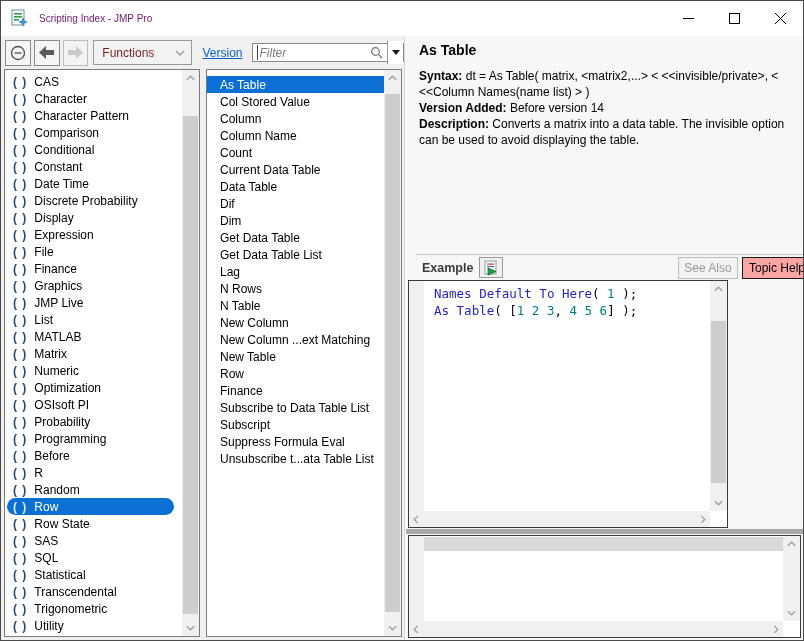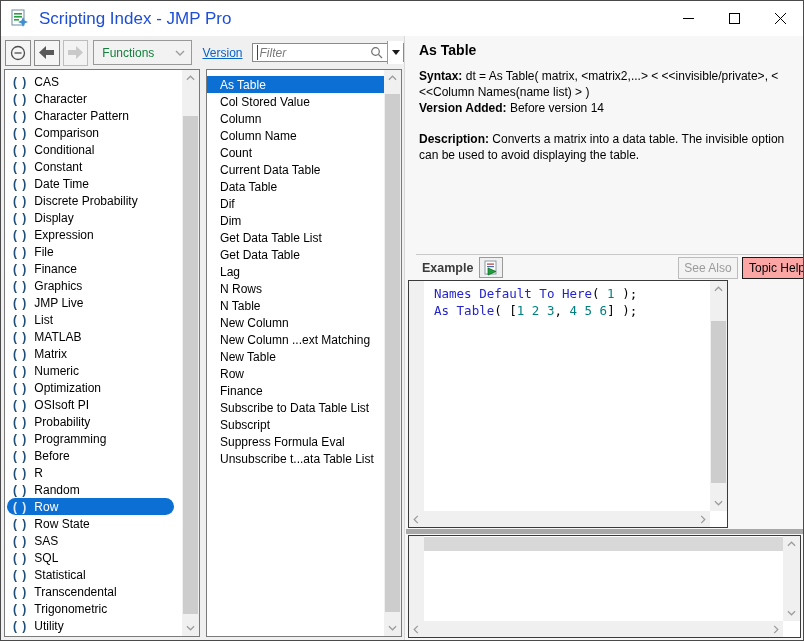--- a/index.html
+++ b/index.html
@@ -2,31 +2,31 @@
 <html style="--accent: #0c6fd4; --link: #0a63c9; --keyword: #2424cc; --number: #008080; --paren: #1f4e79;"><head>
 <meta charset="utf-8">
 <style>
   * { margin:0; padding:0; box-sizing:border-box; }
   html,body { width:804px; height:641px; font-family:"Liberation Sans", sans-serif; }
   .window { position:relative; width:804px; height:641px; background:#f0f0f0; border:1px solid #4a4a4a; overflow:hidden; }
 
   
   .titlebar { position:absolute; left:0; top:0; width:100%; height:35px; background:#ffffff; display:flex; align-items:center; }
   .app-icon { width:20px; height:20px; margin:0 10px 0 8px; flex:0 0 auto; }
-  .title-text { font-size:17px; color:#1d4ed8; }
+  .title-text { font-size:10px; color:#701a75; }
   .win-controls { position:absolute; right:0; top:0; height:35px; display:flex; }
   .win-btn { width:46px; height:35px; display:flex; align-items:center; justify-content:center; }
 
   
   .left-col { position:absolute; left:0; top:35px; width:403px; height:604px; background:#f0f0f0; }
   .toolbar { position:absolute; left:0; top:0; width:100%; height:33px; display:flex; align-items:center; }
   .tb-btn { width:26px; height:26px; margin-left:3px; background:#f5f5f5; border:1px solid #8a8a8a; display:flex; align-items:center; justify-content:center; }
   .tb-btn.first { margin-left:4px; }
   .tb-btn.disabled { border-color:#bdbdbd; background:#f3f3f3; }
-  .combo { width:100px; height:25px; margin-left:5px; background:#f2f2f2; border:1px solid #999999; display:flex; align-items:center; font-size:12px; color:#15803d; padding:0 6px 0 8px; }
+  .combo { width:100px; height:25px; margin-left:5px; background:#f2f2f2; border:1px solid #999999; display:flex; align-items:center; font-size:12px; color:#7f1d1d; padding:0 6px 0 8px; }
   .combo .combo-label { flex:1; }
   .version-link { margin-left:10px; font-size:12px; color:var(--link,#0a63c9); text-decoration:underline; cursor:pointer; }
   .filterbox { position:relative; width:154px; height:19px; margin-left:9px; background:#ffffff; border:1px solid #8a8a8a; display:flex; align-items:center; }
   .caret { width:1px; height:15px; background:#444; margin-left:4px; }
   .filter-placeholder { font-size:12px; font-style:italic; color:#7a7a7a; margin-left:2px; flex:1; }
   .filter-divider { width:1px; height:23px; background:#9a9a9a; }
   .filter-drop { width:15px; height:23px; display:flex; align-items:center; justify-content:center; background:#fff; }
 
   
   .panel { position:absolute; top:33px; height:568px; background:#ffffff; border:1px solid #7a7a7a; }
@@ -48,21 +48,21 @@
   .vscroll .thumb { position:absolute; left:1px; right:1px; background:#cdcdcd; }
   .hscroll { position:absolute; left:0; right:0; bottom:0; height:16px; background:#f0f0f0; display:flex; align-items:center; justify-content:space-between; padding:0 4px; }
   .chev { stroke:#9d9d9d; stroke-width:1.4; fill:none; }
 
   
   .right-col { position:absolute; left:403px; top:35px; width:400px; height:604px; background:#f7f7f7; border-left:1px solid #d9d9d9; }
   .detail { position:absolute; left:0; top:0; width:100%; height:218px; padding:6px 18px 0 14px; }
   .detail-title { font-size:14px; font-weight:bold; color:#000; margin-bottom:10px; }
   .detail p { font-size:12px; line-height:16px; color:#000; }
   .detail p b { font-weight:bold; }
-  .detail .desc { margin-top:15px; }
+  .detail .desc { }
 
   .example-header { position:absolute; left:11px; top:218px; width:100%; height:26px; border-top:1px solid #c8c8c8; display:flex; align-items:center; padding:0 3px 0 6px; }
   .ex-label { font-size:12.5px; font-weight:bold; color:#3b3b3b; margin-right:6px; }
   .run-btn { width:24px; height:21px; background:#f0f0f0; border:1px solid #9a9a9a; display:flex; align-items:center; justify-content:center; }
   .ex-spacer { flex:1; }
   .btn { height:22px; font-size:12px; font-family:"Liberation Sans",sans-serif; display:flex; align-items:center; justify-content:center; }
   .btn.see-also { width:60px; background:#f3f3f3; border:1px solid #bcbcbc; color:#9a9a9a; margin-right:4px; }
   .btn.topic-help { width:70px; background:#fca5a5; border:1px solid #1a1a1a; color:#000; }
 
   .code-panel { position:absolute; left:3px; top:244px; width:320px; height:248px; background:#fff; border:1px solid #3a3a3a; }
@@ -330,24 +330,24 @@
           <div class="lrow">
     <span>Data Table</span>
   </div>
           <div class="lrow">
     <span>Dif</span>
   </div>
           <div class="lrow">
     <span>Dim</span>
   </div>
           <div class="lrow">
+    <span>Get Data Table</span>
+  </div>
+          <div class="lrow">
     <span>Get Data Table List</span>
-  </div>
-          <div class="lrow">
-    <span>Get Data Table</span>
   </div>
           <div class="lrow">
     <span>Lag</span>
   </div>
           <div class="lrow">
     <span>N Rows</span>
   </div>
           <div class="lrow">
     <span>N Table</span>
   </div>

